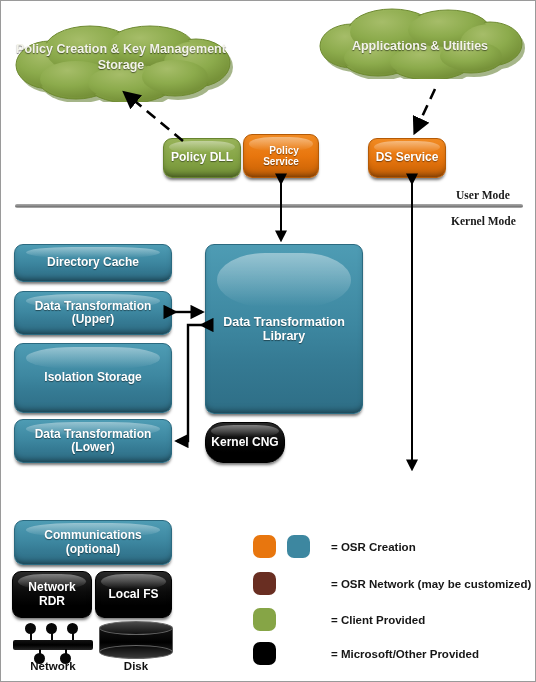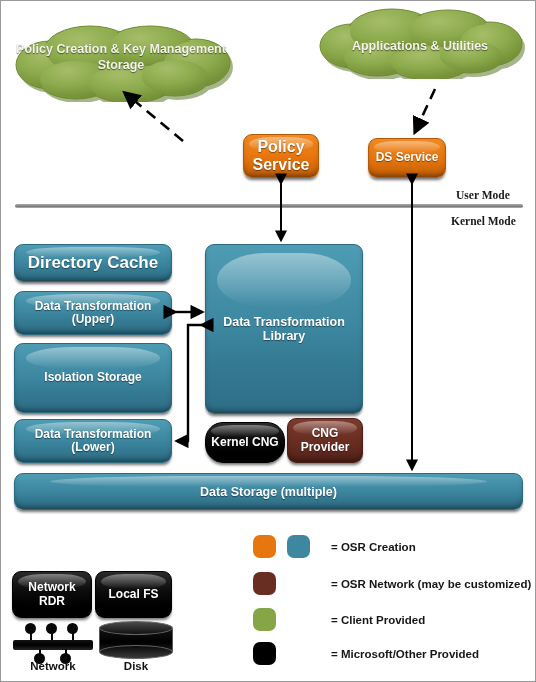--- a/index.html
+++ b/index.html
@@ -164,35 +164,38 @@
             <ellipse cx="174" cy="36" rx="30" ry="20"></ellipse>
           <ellipse cx="62" cy="50" rx="34" ry="16"></ellipse>
             <ellipse cx="114" cy="54" rx="40" ry="16"></ellipse>
           <ellipse cx="155" cy="48" rx="31" ry="15"></ellipse>
         </g>
       </g>
     </svg>
     <div class="cloud-label" style="top:34px;">Applications &amp; Utilities</div>
   </div>
 
-
-  <div class="abs blk orange" style="left:242px;top:133px;width:76px;height:44px;font-size:16px;white-space:pre-line;">
+  <div class="abs blk green" style="left:162px;top:137px;width:78px;height:40px;font-size:12px;">
+    <span>Policy DLL</span>
+  </div>
+
+  <div class="abs blk orange" style="left:242px;top:133px;width:76px;height:44px;font-size:10px;white-space:pre-line;text-align:right;">
     <span>Policy
 Service</span>
   </div>
 
   <div class="abs blk orange" style="left:367px;top:137px;width:78px;height:40px;font-size:12px;">
     <span>DS Service</span>
   </div>
 
   <div class="abs modeline" style="left:14px;top:203px;width:508px;"></div>
   <div class="abs modetxt" style="left:455px;top:188px;">User Mode</div>
   <div class="abs modetxt" style="left:450px;top:214px;">Kernel Mode</div>
 
-  <div class="abs blk teal" style="left:13px;top:243px;width:158px;height:38px;font-size:17px;">
+  <div class="abs blk teal" style="left:13px;top:243px;width:158px;height:38px;font-size:12px;">
     <span>Directory Cache</span>
   </div>
 
   <div class="abs blk teal" style="left:13px;top:290px;width:158px;height:44px;font-size:12px;white-space:pre-line;">
     <span>Data Transformation
 (Upper)</span>
   </div>
 
   <div class="abs blk teal" style="left:13px;top:342px;width:158px;height:70px;font-size:12px;">
     <span>Isolation Storage</span>
@@ -205,29 +208,26 @@
 
   <div class="abs blk teal" style="left:204px;top:243px;width:158px;height:170px;font-size:12.5px;white-space:pre-line;">
     <span>Data Transformation
 Library</span>
   </div>
 
   <div class="abs blk black" style="left:204px;top:421px;width:80px;height:41px;font-size:12px;border-radius:18px;">
     <span>Kernel CNG</span>
   </div>
 
-  <div class="abs blk dred" style="left:286px;top:417px;width:76px;height:45px;font-size:12px;white-space:pre-line;">
-    <span>CNG
-Provider</span>
-  </div>
-
-  <div class="abs blk teal" style="left:13px;top:472px;width:509px;height:37px;font-size:12.5px;">
-    <span>Data Storage (multiple)</span>
-  </div>
-
+
+
+  <div class="abs blk teal" style="left:13px;top:519px;width:158px;height:45px;font-size:12px;white-space:pre-line;">
+    <span>Communications
+(optional)</span>
+  </div>
 
   <div class="abs blk black" style="left:11px;top:570px;width:80px;height:47px;font-size:12px;white-space:pre-line;">
     <span>Network
 RDR</span>
   </div>
 
   <div class="abs blk black" style="left:94px;top:570px;width:77px;height:47px;font-size:12px;">
     <span>Local FS</span>
   </div>
 

